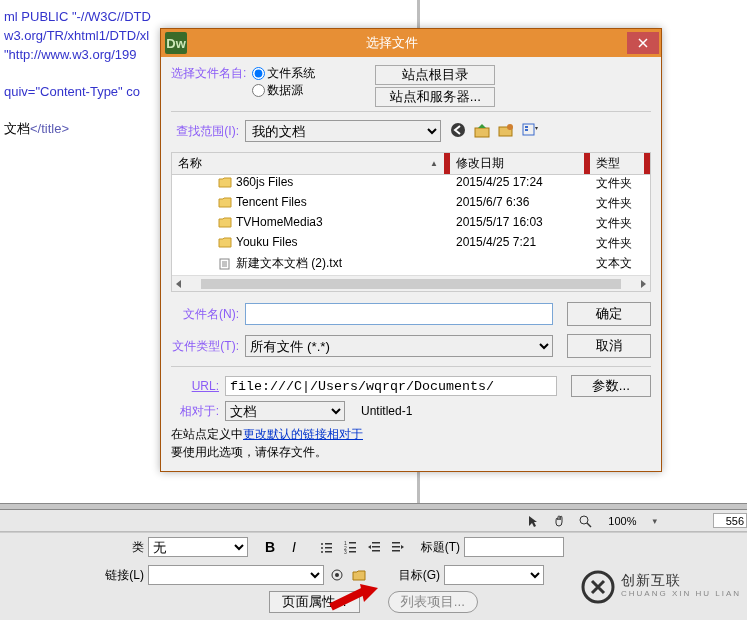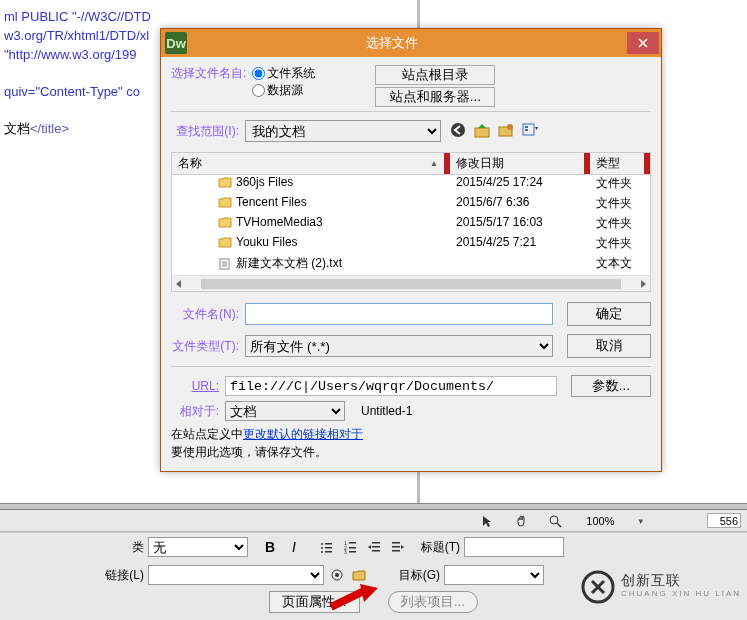--- a/index.html
+++ b/index.html
@@ -67,21 +67,21 @@
   .urlrow .btn-right { width:80px; height:22px; }
 
   .rel-row select { width:120px; height:20px; border:1px solid #999; }
   .rel-row .rel-val { margin-left:16px; color:#000; }
 
   .note { color:#000; margin-top:4px; line-height:18px; }
   .note a { color:#0033cc; text-decoration:underline; cursor:pointer; }
 
   
   .divider-h { position:absolute; top:503px; left:0; right:0; height:7px; background:#c6c6c6; border-top:1px solid #888; border-bottom:1px solid #888;}
-  .ruler-bar { position:absolute; top:510px; left:0; right:0; height:22px; background:#e8e8e8; border-bottom:1px solid #bbb; display:flex; justify-content:flex-end; align-items:center; padding-right:6px; gap:20px; }
+  .ruler-bar { position:absolute; top:510px; left:0; right:0; height:22px; background:#e8e8e8; border-bottom:1px solid #bbb; display:flex; justify-content:flex-end; align-items:center; gap:12px; }
   .ruler-bar .tiny-icon { width:14px; height:14px; }
   .zoom { font-size:11px; margin:0 4px; }
   .zoom-input { width:34px; height:15px; border:1px solid #aaa; font-size:11px; text-align:right; padding-right:2px;margin-left:44px;}
 
   .prop-panel { position:absolute; top:532px; left:0; right:0; height:88px; background:#e8e8e8; border-top:1px solid #ccc; }
   .prop-row { display:flex; align-items:center; height:28px; padding-left:104px; gap:4px; }
   .prop-row .plabel { min-width:40px; text-align:right; }
   .prop-row select { height:20px; border:1px solid #999; background:#fff; }
   .fmt-btn { width:20px; height:20px; border:1px solid transparent; background:transparent; cursor:pointer; display:flex; align-items:center; justify-content:center; font-family:"Times New Roman",serif; font-size:14px; }
   .fmt-sep { width:4px; }

